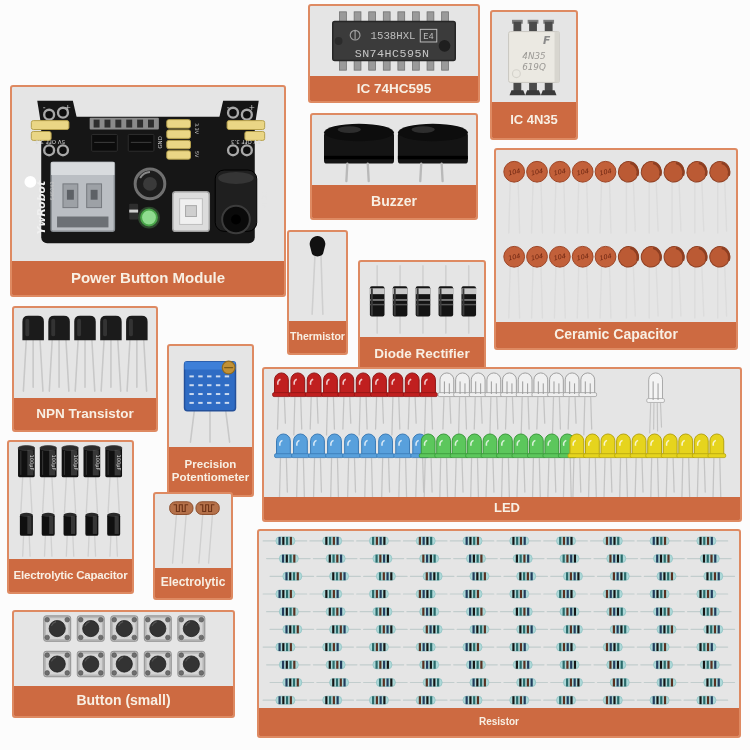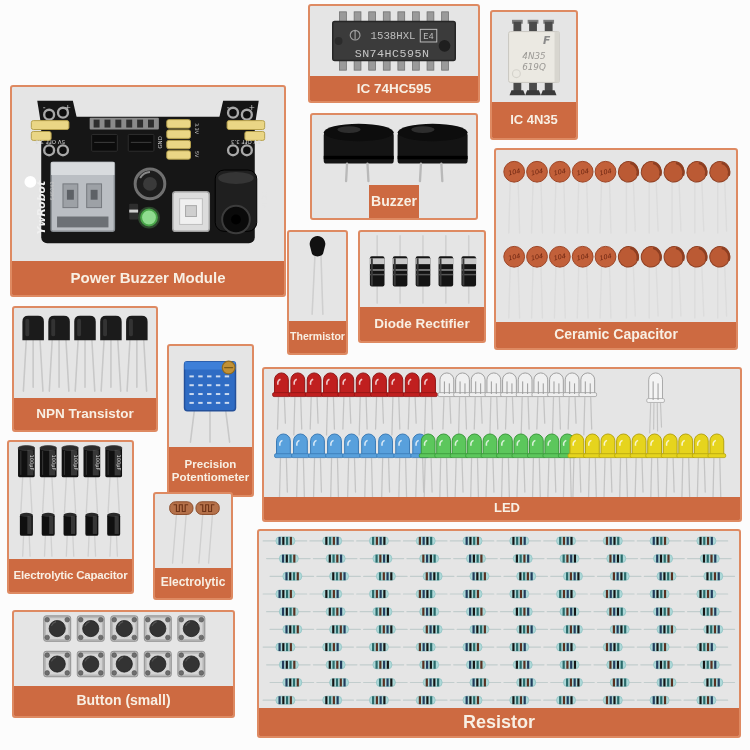--- a/index.html
+++ b/index.html
@@ -5,31 +5,31 @@
   html,body{margin:0;padding:0;}
   body{width:750px;height:750px;position:relative;background:#fcfcfc;font-family:"Liberation Sans",sans-serif;overflow:hidden;}
   .box{position:absolute;box-sizing:border-box;background:#e5e5e5;border:2px solid #de8a62;border-radius:3px;display:flex;flex-direction:column;overflow:hidden;}
   .content{flex:1 1 auto;position:relative;overflow:hidden;display:flex;align-items:stretch;}
   .content svg{width:100%;height:100%;display:block;}
   .banner{flex:0 0 auto;background:#cd6a41;color:#f8efe3;display:flex;align-items:center;justify-content:center;text-align:center;font-weight:bold;line-height:1.12;padding:1px 2px;}
   
   #sec-power      {left:10px;  top:85px;  width:276px; height:212px;} #sec-power .banner{height:32px;font-size:15px;}
   #sec-ic595      {left:308px; top:4px;   width:172px; height:99px;}  #sec-ic595 .banner{height:23px;font-size:13.5px;}
   #sec-ic4n35     {left:490px; top:10px;  width:88px;  height:130px;} #sec-ic4n35 .banner{height:34px;font-size:13px;}
-  #sec-buzzer     {left:310px; top:113px; width:168px; height:107px;align-items:center;} #sec-buzzer .banner{height:31px;font-size:14px;}
+  #sec-buzzer     {left:310px; top:113px; width:168px; height:107px;} #sec-buzzer .banner{height:31px;font-size:14px;}
   #sec-ceramic    {left:494px; top:148px; width:244px; height:202px;} #sec-ceramic .banner{height:24px;font-size:14px;}
   #sec-thermistor {left:287px; top:230px; width:61px;  height:125px;} #sec-thermistor .banner{height:30px;font-size:10.5px;text-align:center;}
-  #sec-diode      {left:358px; top:230px; width:128px; height:113px;} #sec-diode .banner{height:32px;font-size:13.5px;}
+  #sec-diode      {left:358px; top:260px; width:128px; height:113px;} #sec-diode .banner{height:32px;font-size:13.5px;}
   #sec-npn        {left:12px;  top:306px; width:146px; height:126px;} #sec-npn .banner{height:30px;font-size:13.5px;}
   #sec-pot        {left:167px; top:344px; width:87px;  height:153px;} #sec-pot .banner{height:46px;font-size:11.5px;}
   #sec-led        {left:262px; top:367px; width:480px; height:155px;} #sec-led .banner{height:21px;font-size:13px;padding-left:12px;}
   #sec-electro    {left:7px;  top:440px; width:127px; height:154px;justify-content:center;} #sec-electro .banner{height:31px;font-size:11.5px;letter-spacing:-0.2px;}
   #sec-photo      {left:153px; top:492px; width:80px;  height:108px;} #sec-photo .banner{height:28px;font-size:12px;}
   #sec-button     {left:12px;  top:610px; width:223px; height:108px;} #sec-button .banner{height:28px;font-size:14px;}
-  #sec-resistor   {left:257px; top:529px; width:484px; height:209px;} #sec-resistor .banner{height:26px;font-size:18px;}
+  #sec-resistor   {left:257px; top:529px; width:484px; height:209px;} #sec-resistor .banner{height:26px;font-size:10px;}
 </style>
 </head>
 <body>
 
 <section class="box" id="sec-power">
   <div class="content">
       <svg viewBox="0 0 272 176" preserveAspectRatio="xMidYMid meet">
         <polygon points="24,14 60,14 66,40 30,52" fill="#161616"></polygon>
         <polygon points="248,14 212,14 206,40 242,52" fill="#161616"></polygon>
         <rect x="28" y="30" width="216" height="128" rx="6" fill="#161616"></rect>
@@ -90,21 +90,21 @@
         <rect x="204" y="84" width="42" height="62" rx="9" fill="#1f1f1f" stroke="#000" stroke-width="1"></rect>
         <ellipse cx="225" cy="92" rx="18" ry="6" fill="#353535"></ellipse>
         <circle cx="225" cy="134" r="14" fill="#0a0a0a" stroke="#3c3c3c" stroke-width="2"></circle>
         <circle cx="225" cy="134" r="5" fill="#000"></circle>
         <text x="32" y="122" font-size="11" fill="#f0f0f0" text-anchor="middle" font-family="&quot;DejaVu Sans&quot;,sans-serif" transform="rotate(-90 32 122)" font-style="italic" font-weight="bold">YwRobot</text>
         <text x="41" y="105" font-size="5" fill="#c8c8c8" text-anchor="middle" font-family="&quot;DejaVu Sans&quot;,sans-serif" transform="rotate(-90 41 105)">545043</text>
         <text x="251" y="114" font-size="6.5" fill="#e4e4e4" text-anchor="middle" font-family="&quot;DejaVu Sans&quot;,sans-serif" transform="rotate(90 251 114)">DC-in</text>
       </svg>
     </div>
   <div class="banner">
-      <span>Power Buzzer Module</span>
+      <span>Power Button Module</span>
     </div>
 </section>
 
 <section class="box" id="sec-ic595">
   <div class="content">
       <svg viewBox="0 0 168 72" preserveAspectRatio="xMidYMid meet">
         <rect x="28" y="6" width="7" height="11" fill="#9a9a9a" stroke="#6f6f6f" stroke-width="0.8"></rect>
         <rect x="28" y="55" width="7" height="11" fill="#9a9a9a" stroke="#6f6f6f" stroke-width="0.8"></rect>
         <rect x="43" y="6" width="7" height="11" fill="#9a9a9a" stroke="#6f6f6f" stroke-width="0.8"></rect>
         <rect x="43" y="55" width="7" height="11" fill="#9a9a9a" stroke="#6f6f6f" stroke-width="0.8"></rect>

